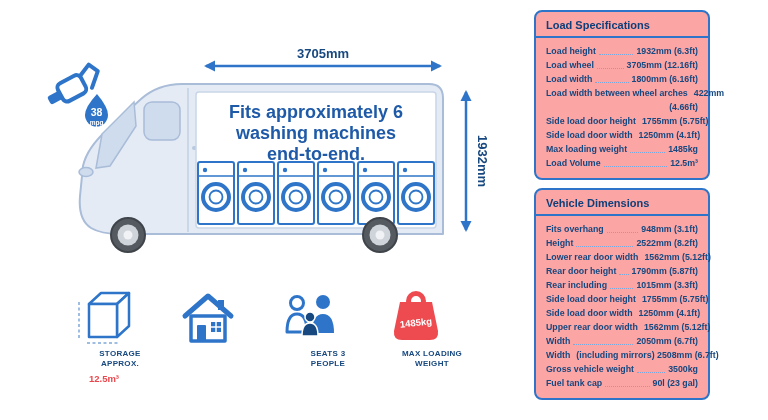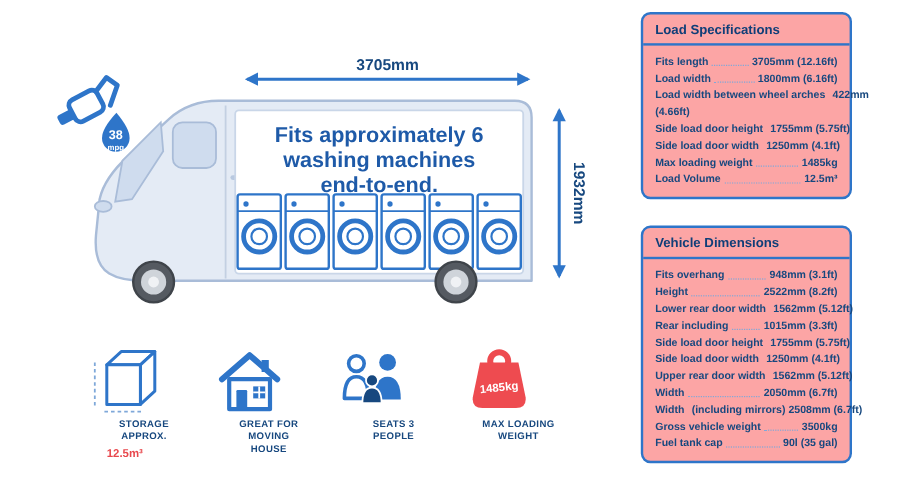--- a/index.html
+++ b/index.html
@@ -52,21 +52,21 @@
   
   .panel { position:absolute; left:534px; width:176px; background:#fca5a5;
            border:2px solid #2e75c9; border-radius:8px; padding:7px 10px 8px; }
   .panel-title { font-size:11px; font-weight:bold; color:#0f3e78;
                  padding:0 10px 5px; margin:0 -10px 6px; border-bottom:2px solid #2e75c9; }
   .spec-row { display:flex; align-items:flex-end; color:#17487f; font-size:8.8px;
               font-weight:bold; line-height:14px; }
   .spec-label { white-space:nowrap; }
   .spec-value { white-space:nowrap; }
   .spec-leader { flex:1; border-bottom:1.5px dotted #7fa8d9; margin:0 3px 3px; }
-  .cont { justify-content:flex-start; }
+  .cont { justify-content:flex-end; }
 </style>
 </head>
 <body>
 
 <div class="stage">
 
   <svg class="van-svg" viewBox="0 0 462 232">
 
     <g>
       <text class="dim-label" x="295" y="12">3705mm</text>
@@ -190,25 +190,20 @@
         <svg width="60" height="58" viewBox="0 0 60 58">
           <rect class="blue-fill" x="40" y="12" width="6" height="10"></rect>
           <path d="M7 28 L30 8 L53 28" fill="none" stroke="#2e75c9" stroke-width="5" stroke-linecap="round" stroke-linejoin="round"></path>
           <rect class="blue-stroke" stroke-width="3.5" x="13" y="28" width="34" height="25"></rect>
           <rect class="blue-fill" x="19" y="37" width="9" height="16" rx="1"></rect>
           <rect class="blue-fill" x="33" y="34" width="10" height="10"></rect>
           <line x1="38" y1="34" x2="38" y2="44" stroke="#ffffff" stroke-width="1.5"></line>
           <line x1="33" y1="39" x2="43" y2="39" stroke="#ffffff" stroke-width="1.5"></line>
         </svg>
       </div>
-      <div class="feature-label">
-        <span>GREAT FOR</span>
-        <span>MOVING</span>
-        <span>HOUSE</span>
-      </div>
     </div>
 
     <div class="feature">
       <div class="feature-icon">
         <svg width="64" height="56" viewBox="0 0 64 56">
           <circle class="blue-fill" cx="43" cy="12" r="7"></circle>
           <path class="blue-fill" d="M32 43 Q32 24 43 24 Q54 24 54 43 Z"></path>
           <circle class="blue-stroke" stroke-width="3" cx="17" cy="13" r="6.5"></circle>
           <path class="blue-stroke" stroke-width="3" d="M7 42 Q7 24 17 24 Q27 24 27 42 Z"></path>
           <circle class="navy-fill" cx="30" cy="27" r="5"></circle>
@@ -234,21 +229,26 @@
         <span>WEIGHT</span>
       </div>
     </div>
 
   </div>
 
   <div class="panel" style="top:10px;">
     <div class="panel-title">Load Specifications</div>
     <div class="panel-body">
         <div class="spec-row">
-          <span class="spec-label">Fits length</span>
+          <span class="spec-label">Load height</span>
+          <span class="spec-leader"></span>
+          <span class="spec-value">1932mm (6.3ft)</span>
+        </div>
+        <div class="spec-row">
+          <span class="spec-label">Load wheel</span>
           <span class="spec-leader"></span>
           <span class="spec-value">3705mm (12.16ft)</span>
         </div>
         <div class="spec-row">
           <span class="spec-label">Load width</span>
           <span class="spec-leader"></span>
           <span class="spec-value">1800mm (6.16ft)</span>
         </div>
         <div class="spec-row">
           <span class="spec-label">Load width between wheel arches</span>
@@ -293,20 +293,25 @@
           <span class="spec-label">Height</span>
           <span class="spec-leader"></span>
           <span class="spec-value">2522mm (8.2ft)</span>
         </div>
         <div class="spec-row">
           <span class="spec-label">Lower rear door width</span>
           <span class="spec-leader"></span>
           <span class="spec-value">1562mm (5.12ft)</span>
         </div>
         <div class="spec-row">
+          <span class="spec-label">Rear door height</span>
+          <span class="spec-leader"></span>
+          <span class="spec-value">1790mm (5.87ft)</span>
+        </div>
+        <div class="spec-row">
           <span class="spec-label">Rear including</span>
           <span class="spec-leader"></span>
           <span class="spec-value">1015mm (3.3ft)</span>
         </div>
         <div class="spec-row">
           <span class="spec-label">Side load door height</span>
           <span class="spec-leader"></span>
           <span class="spec-value">1755mm (5.75ft)</span>
         </div>
         <div class="spec-row">
@@ -330,18 +335,18 @@
           <span class="spec-value">(including mirrors) 2508mm (6.7ft)</span>
         </div>
         <div class="spec-row">
           <span class="spec-label">Gross vehicle weight</span>
           <span class="spec-leader"></span>
           <span class="spec-value">3500kg</span>
         </div>
         <div class="spec-row">
           <span class="spec-label">Fuel tank cap</span>
           <span class="spec-leader"></span>
-          <span class="spec-value">90l (35 gal)</span>
+          <span class="spec-value">90l (23 gal)</span>
         </div>
       </div>
   </div>
 
 </div>
 
 </body></html>

